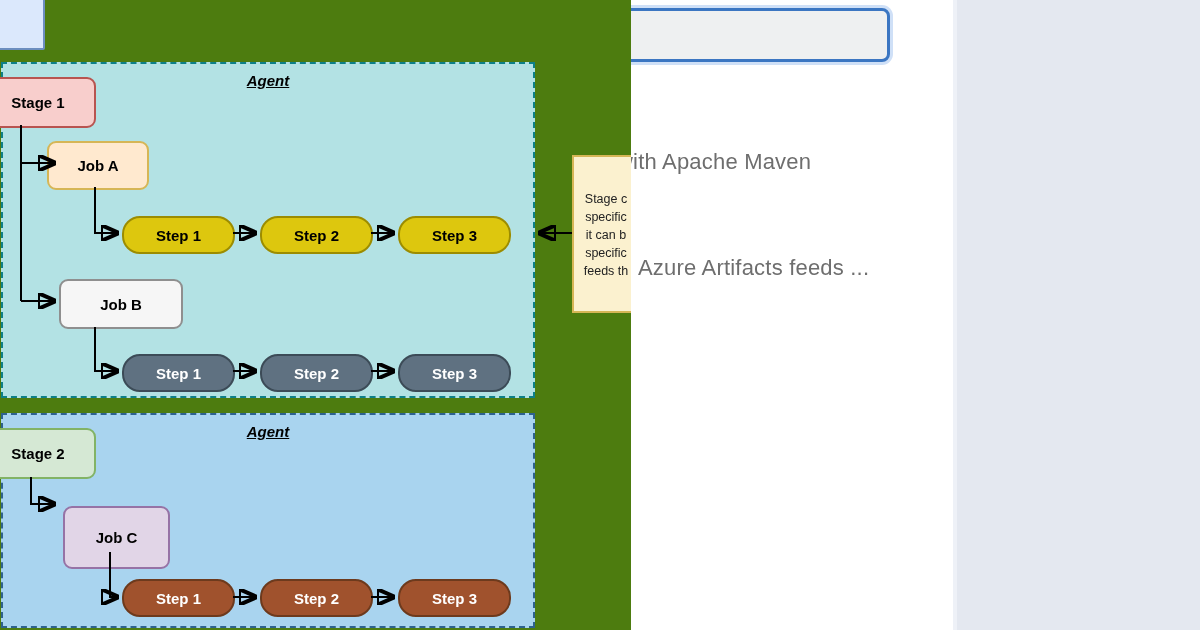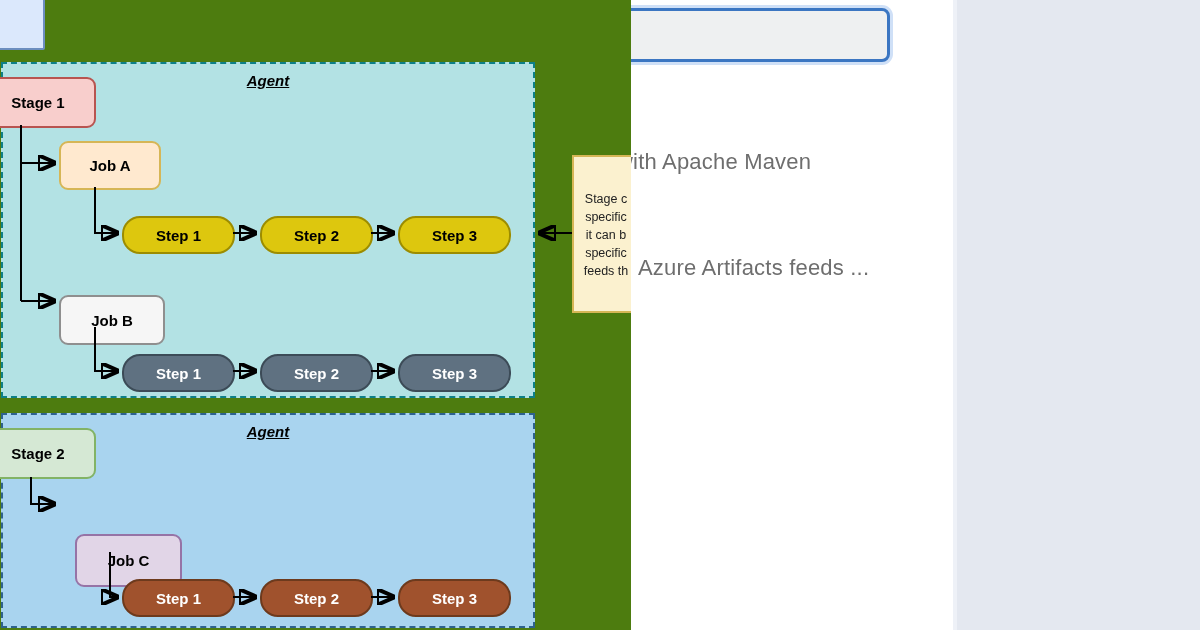--- a/index.html
+++ b/index.html
@@ -34,23 +34,23 @@
   .container.stage2{top:413px;height:215px;background:var(--stage2-container-fill);
     border-color:var(--stage2-container-border);}
   .agent-label{position:absolute;left:0;right:0;text-align:center;top:8px;
     font-size:15px;font-weight:bold;font-style:italic;text-decoration:underline;color:#000;}
 
   .node{position:absolute;display:flex;align-items:center;justify-content:center;
     font-size:15px;font-weight:bold;color:#000;border:2px solid;border-radius:9px;}
   .stage-box{width:116px;height:51px;}
   .stage1-box{left:-23px;top:13px;background:var(--stage1-box-fill);border-color:var(--stage1-box-border);}
   .stage2-box{left:-23px;top:13px;background:var(--stage2-box-fill);border-color:var(--stage2-box-border);}
-  .job-a{left:56px;top:77px;width:102px;height:49px;background:var(--job-a-fill);border-color:var(--job-a-border);text-align:right;}
-  .job-b{left:56px;top:231px;width:106px;height:50px;background:var(--job-b-fill);border-color:var(--job-b-border);}
-  .job-c{left:72px;top:91px;width:107px;height:53px;background:var(--job-c-fill);border-color:var(--job-c-border);margin-top:28px;}
+  .job-a{left:44px;top:77px;width:102px;height:49px;background:var(--job-a-fill);border-color:var(--job-a-border);text-align:right;}
+  .job-b{left:56px;top:215px;width:124px;height:50px;background:var(--job-b-fill);border-color:var(--job-b-border);}
+  .job-c{left:60px;top:91px;width:107px;height:63px;background:var(--job-c-fill);border-color:var(--job-c-border);}
 
   .step{width:113px;height:38px;border-radius:18px;}
   .step.yellow{background:var(--step-yellow-fill);border-color:var(--step-yellow-border);color:#000;}
   .step.gray{background:var(--step-gray-fill);border-color:var(--step-gray-border);color:#fff;}
   .step.brown{background:var(--step-brown-fill);border-color:var(--step-brown-border);color:#fff;}
 
   .note{position:absolute;left:572px;top:155px;width:150px;height:158px;
     background:var(--note-fill);border:2px solid var(--note-border);}
   .note-text{margin:33px 0 0 0;width:64px;text-align:center;font-size:12.5px;
     line-height:18px;color:#222;}

